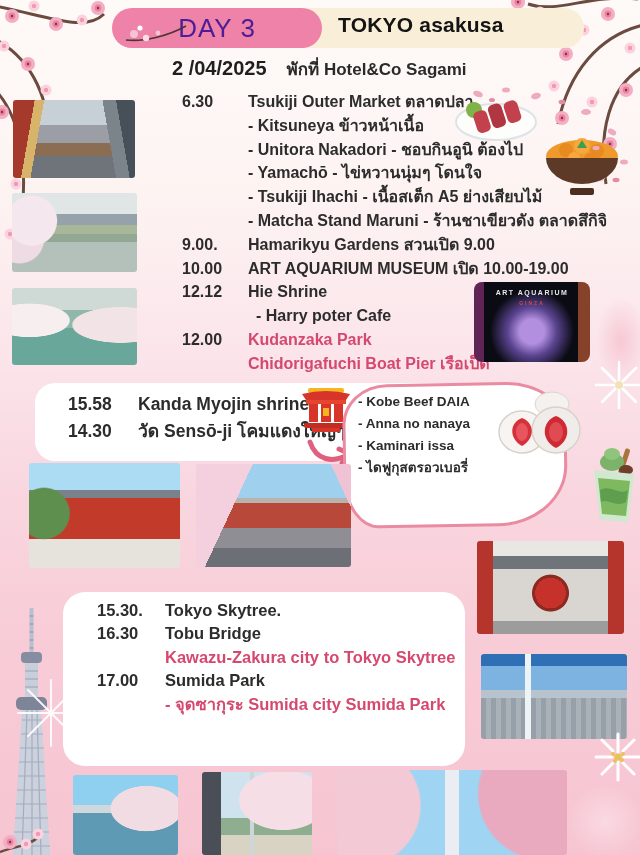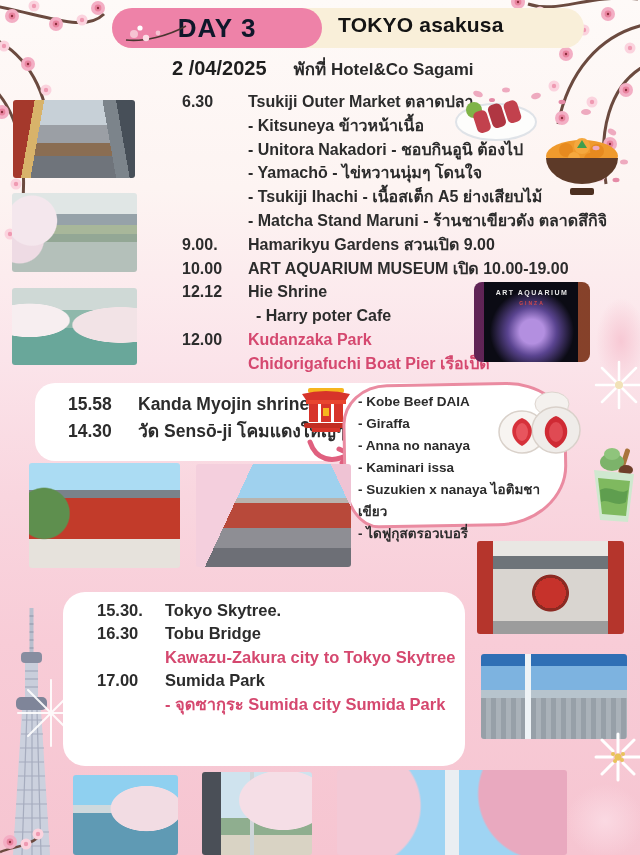--- a/index.html
+++ b/index.html
@@ -4,23 +4,23 @@
 <style>
   html,body{margin:0;padding:0;}
   body{font-family:"Liberation Sans",sans-serif;background:#e8e8e8;}
   #page{position:relative;width:640px;height:855px;overflow:hidden;margin:0 auto;
     background:linear-gradient(180deg,#fefaf8 0%,#fdf4f2 22%,#fbe4ea 42%,#f9d6df 58%,#f8ccd7 75%,#f6c5d1 100%);}
   .abs{position:absolute;}
   
   #band{left:112px;top:8px;width:472px;height:40px;background:#f9efd9;border-radius:24px;}
   #daypill{left:112px;top:8px;width:210px;height:40px;background:#ee82a8;border-radius:24px;
     display:flex;align-items:center;justify-content:center;}
-  #daypill span{color:#0f172a;font-size:26px;font-weight:700;letter-spacing:1px;}
+  #daypill span{color:#4c1d95;font-size:26px;font-weight:400;letter-spacing:1px;}
   #title{left:338px;top:13px;font-size:21px;font-weight:700;color:#141414;letter-spacing:.2px;}
-  #dateline{left:172px;top:55px;display:flex;gap:27px;align-items:baseline;}
+  #dateline{left:172px;top:55px;display:flex;gap:20px;align-items:baseline;}
   #dateline .d{font-size:20px;font-weight:700;color:#1f1f1f;}
   #dateline .s{font-size:17px;font-weight:600;color:#2a2a2a;}
   
   .row{display:flex;align-items:baseline;color:#2c2c2c;font-weight:600;}
   .row .t{flex:0 0 66px;}
   .row .l{flex:1;}
   .pink{color:#d5486f;}
   #morning{left:182px;top:90px;width:462px;font-size:16px;line-height:23.8px;}
   #morning .ind{padding-left:8px;}
   #aftbox{left:35px;top:383px;width:476px;height:78px;background:#fff;border-radius:20px;}
@@ -278,24 +278,22 @@
     <rect x="12" y="42" width="28" height="4" fill="#d7342a"></rect>
   </svg>
   <svg class="abs" style="left:306px;top:438px" width="50" height="30" viewBox="0 0 50 30">
     <path d="M4,4 C10,22 26,26 44,16" stroke="#e0607f" stroke-width="5" fill="none" stroke-linecap="round"></path>
     <path d="M44,16 L33,11 M44,16 L36,25" stroke="#e0607f" stroke-width="5" fill="none" stroke-linecap="round"></path>
   </svg>
 
   <div class="abs" id="bubble"></div>
   <div class="abs" id="bubblelist">
     <div>- Kobe Beef DAIA</div>
-    <div>- Giraffa</div>
     <div>- Anna no nanaya</div>
     <div>- Kaminari issa</div>
-    <div>- Suzukien x nanaya ไอติมชาเขียว</div>
     <div>- ไดฟูกุสตรอวเบอรี่</div>
   </div>
   <svg class="abs" style="left:496px;top:388px" width="88" height="76" viewBox="0 0 88 76">
     <ellipse cx="56" cy="16" rx="17" ry="12" fill="#f4f1ee" stroke="#ddd5ce"></ellipse>
     <ellipse cx="26" cy="44" rx="23" ry="21" fill="#f7f4f1" stroke="#d9d1ca" stroke-width="1.5"></ellipse>
     <ellipse cx="60" cy="42" rx="24" ry="23" fill="#efece9" stroke="#d9d1ca" stroke-width="1.5"></ellipse>
     <path d="M26,30 C14,34 12,50 26,58 C40,50 38,34 26,30 Z" fill="#d6313b"></path>
     <path d="M60,28 C46,33 44,52 60,60 C76,52 74,33 60,28 Z" fill="#cf2a34"></path>
     <ellipse cx="26" cy="44" rx="6" ry="9" fill="#e8555e"></ellipse>
     <ellipse cx="60" cy="44" rx="7" ry="10" fill="#e04a53"></ellipse>

